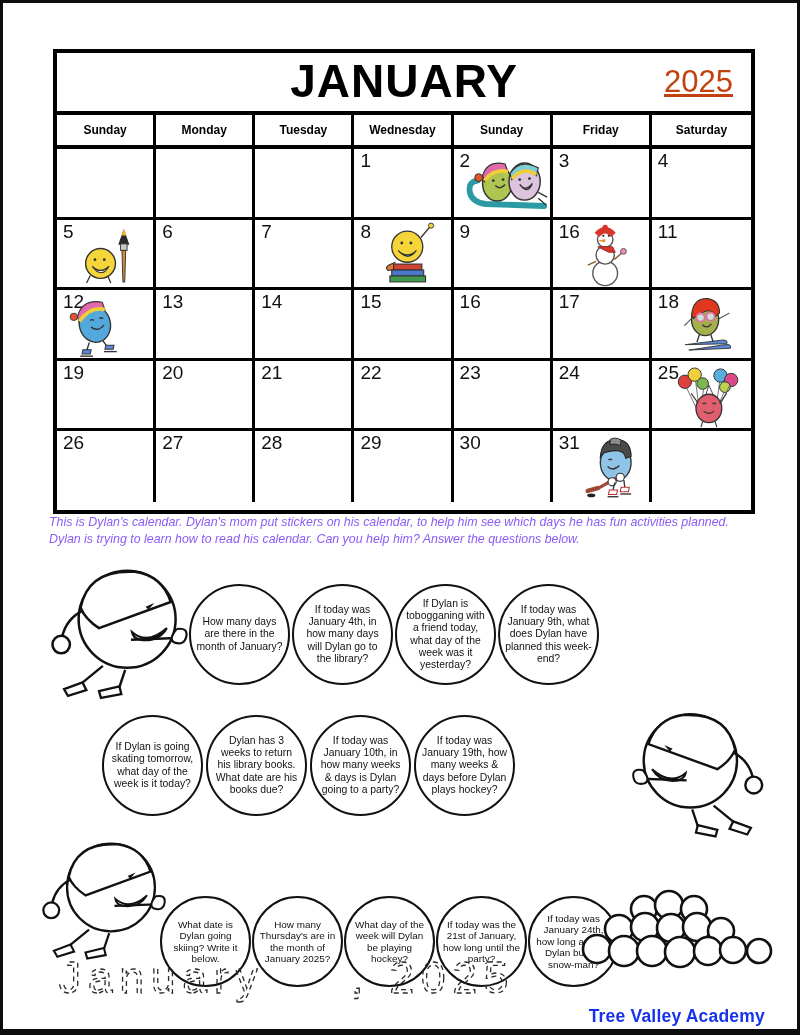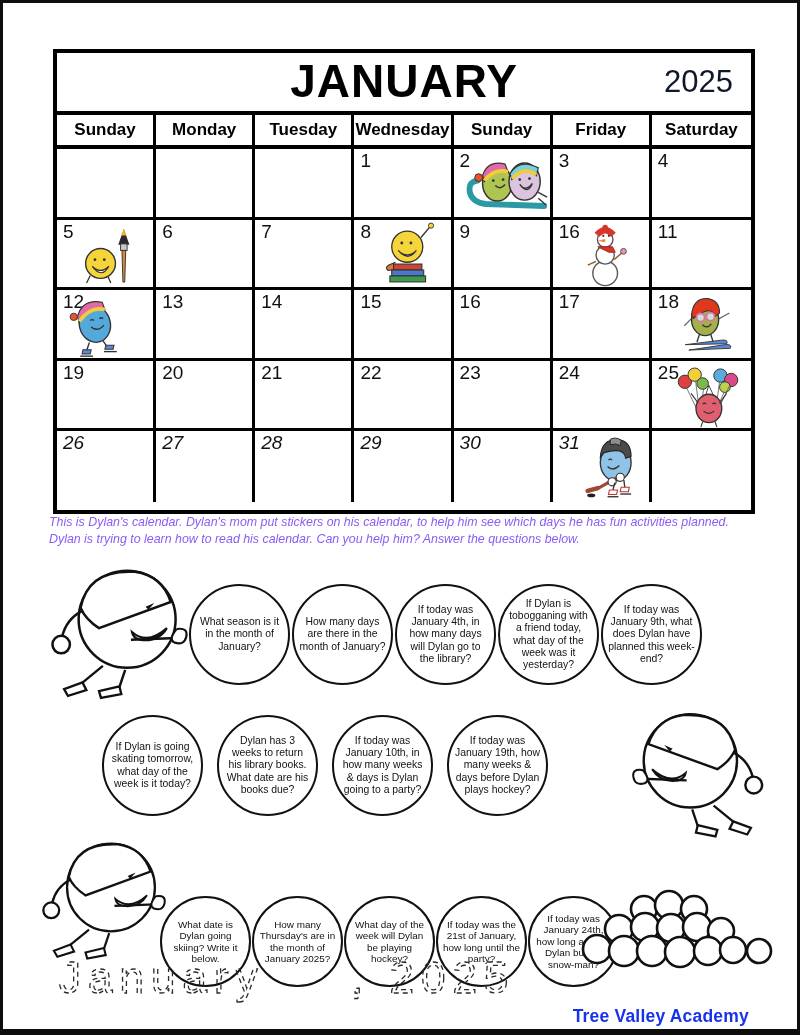--- a/index.html
+++ b/index.html
@@ -11,70 +11,70 @@
     overflow:hidden;
   }
 
   
   .calendar { position:absolute; left:50px; top:46px; width:702px; height:465px;
     border:4px solid #000; background:#fff; }
   .cal-title-row { position:relative; height:62px; border-bottom:4px solid #000; }
   .cal-title { position:absolute; left:50%; top:50%; transform:translate(-50%,-52%);
     font-size:46px; font-weight:800; letter-spacing:1px; color:#000; white-space:nowrap; }
   .cal-year { position:absolute; right:18px; top:50%; transform:translateY(-50%);
-    font-size:31px; font-weight:400; color:#0f172a; }
+    font-size:31px; font-weight:400; color:#c2410c;text-decoration:underline; }
   .cal-headers { display:grid; grid-template-columns:repeat(7,1fr); height:34px;
     border-bottom:4px solid #000; }
   .dayhead { display:flex; align-items:center; justify-content:center;
-    font-size:17px; font-weight:700; border-right:3px solid #000; }
+    font-size:12px; font-weight:700; border-right:3px solid #000; }
   .dayhead:last-child { border-right:none; }
   .cal-grid { display:grid; grid-template-columns:repeat(7,1fr);
     grid-template-rows:repeat(5,1fr); height:353px; }
   .cell { position:relative; border-right:3px solid #000; border-bottom:3px solid #000; }
   .cell:nth-child(7n) { border-right:none; }
-  .cell:nth-child(n+29) { border-bottom:none;font-style:italic; }
+  .cell:nth-child(n+29) { border-bottom:none; }
   .daynum { position:absolute; left:6px; top:1px; font-size:19px; color:#111; }
   .sticker { position:absolute; line-height:0; }
   .stk-toboggan { right:0px;  top:6px; }
   .stk-paint    { left:24px;  top:6px; }
   .stk-library  { left:28px;  top:2px; }
   .stk-snowman  { left:32px;  top:3px; }
   .stk-skate    { left:8px;   top:4px; }
   .stk-ski      { left:26px;  top:3px; }
   .stk-party    { left:24px;  top:2px; }
   .stk-hockey   { left:30px;  top:1px; }
 
   
   .intro { position:absolute; left:46px; top:511px; width:714px;
     font-size:12.4px; font-style:italic; line-height:16.5px; color:#8b5cf6; }
 
   
   .qrow { position:absolute; display:flex; }
   .qrow1 { left:186px; top:581px; gap:2px; }
-  .qrow2 { left:99px;  top:712px; gap:14px; }
+  .qrow2 { left:99px;  top:712px; gap:3px; }
   .qrow3 { left:157px; top:893px; gap:1px; }
   .bubble { border:2.5px solid #111; border-radius:50%; background:#fff;
     display:flex; align-items:center; justify-content:center; text-align:center;
     flex:none; }
   .qrow1 .bubble, .qrow2 .bubble { width:101px; height:101px; }
   .qrow3 .bubble { width:91px; height:91px; }
   .btxt { font-size:10.4px; line-height:1.16; color:#111; padding:5px; }
   .qrow3 .btxt { font-size:9.9px; }
 
   .char { position:absolute; line-height:0; }
   .char1 { left:32px;  top:556px; }
   .char2 { left:618px; top:700px; transform:scaleX(-1); }
   .char3 { left:24px;  top:830px; }
   .snowballs { position:absolute; left:578px; top:878px; line-height:0; }
 
   
   .trace { position:absolute; left:48px; top:946px; line-height:0; }
 
   
-  .brand { position:absolute; right:48px; top:1003px; font-size:17.5px;
+  .brand { position:absolute; right:32px; top:1003px; font-size:17.5px;
     font-weight:800; letter-spacing:0.2px; }
 </style>
 </head>
 <body>
 
 <div class="page">
 
   <div class="calendar">
     <div class="cal-title-row">
       <span class="cal-title">JANUARY</span>
@@ -321,23 +321,20 @@
 <circle cx="95" cy="62" r="50" fill="#fff" stroke="#111" stroke-width="2.6"></circle>
 <path d="M47 50 Q55 10 103 13 Q131 17 140 44 L66 71 Q52 62 47 50 Z" fill="#fff" stroke="#111" stroke-width="2.6"></path>
 <path d="M49 53 Q32 62 28 80" fill="none" stroke="#111" stroke-width="2.6"></path>
 <circle cx="27" cy="88" r="9" fill="#fff" stroke="#111" stroke-width="2.6"></circle>
 <path d="M114 49 l9 -4 l-6 7 z" fill="#111"></path>
 <path d="M100 75 Q116 89 136 71 Q127 86 108 83 Q101 81 100 75 Z" fill="#fff" stroke="#111" stroke-width="2.2"></path>
 <path d="M99 83 L153 81" stroke="#111" stroke-width="2.5"></path>
 <path d="M146 72 q12 -2 10 8 q-2 9 -12 6 q-7 -3 2 -14" fill="#fff" stroke="#111" stroke-width="2.2"></path>
 </svg></div>
   <div class="qrow qrow1">
-      <div class="bubble">
-        <div class="btxt">What season is it in the month of January?</div>
-      </div>
       <div class="bubble">
         <div class="btxt">How many days are there in the month of January?</div>
       </div>
       <div class="bubble">
         <div class="btxt">If today was January 4th, in how many days will Dylan go to the library?</div>
       </div>
       <div class="bubble">
         <div class="btxt">If Dylan is tobogganing with a friend today, what day of the week was it yesterday?</div>
       </div>
       <div class="bubble">

